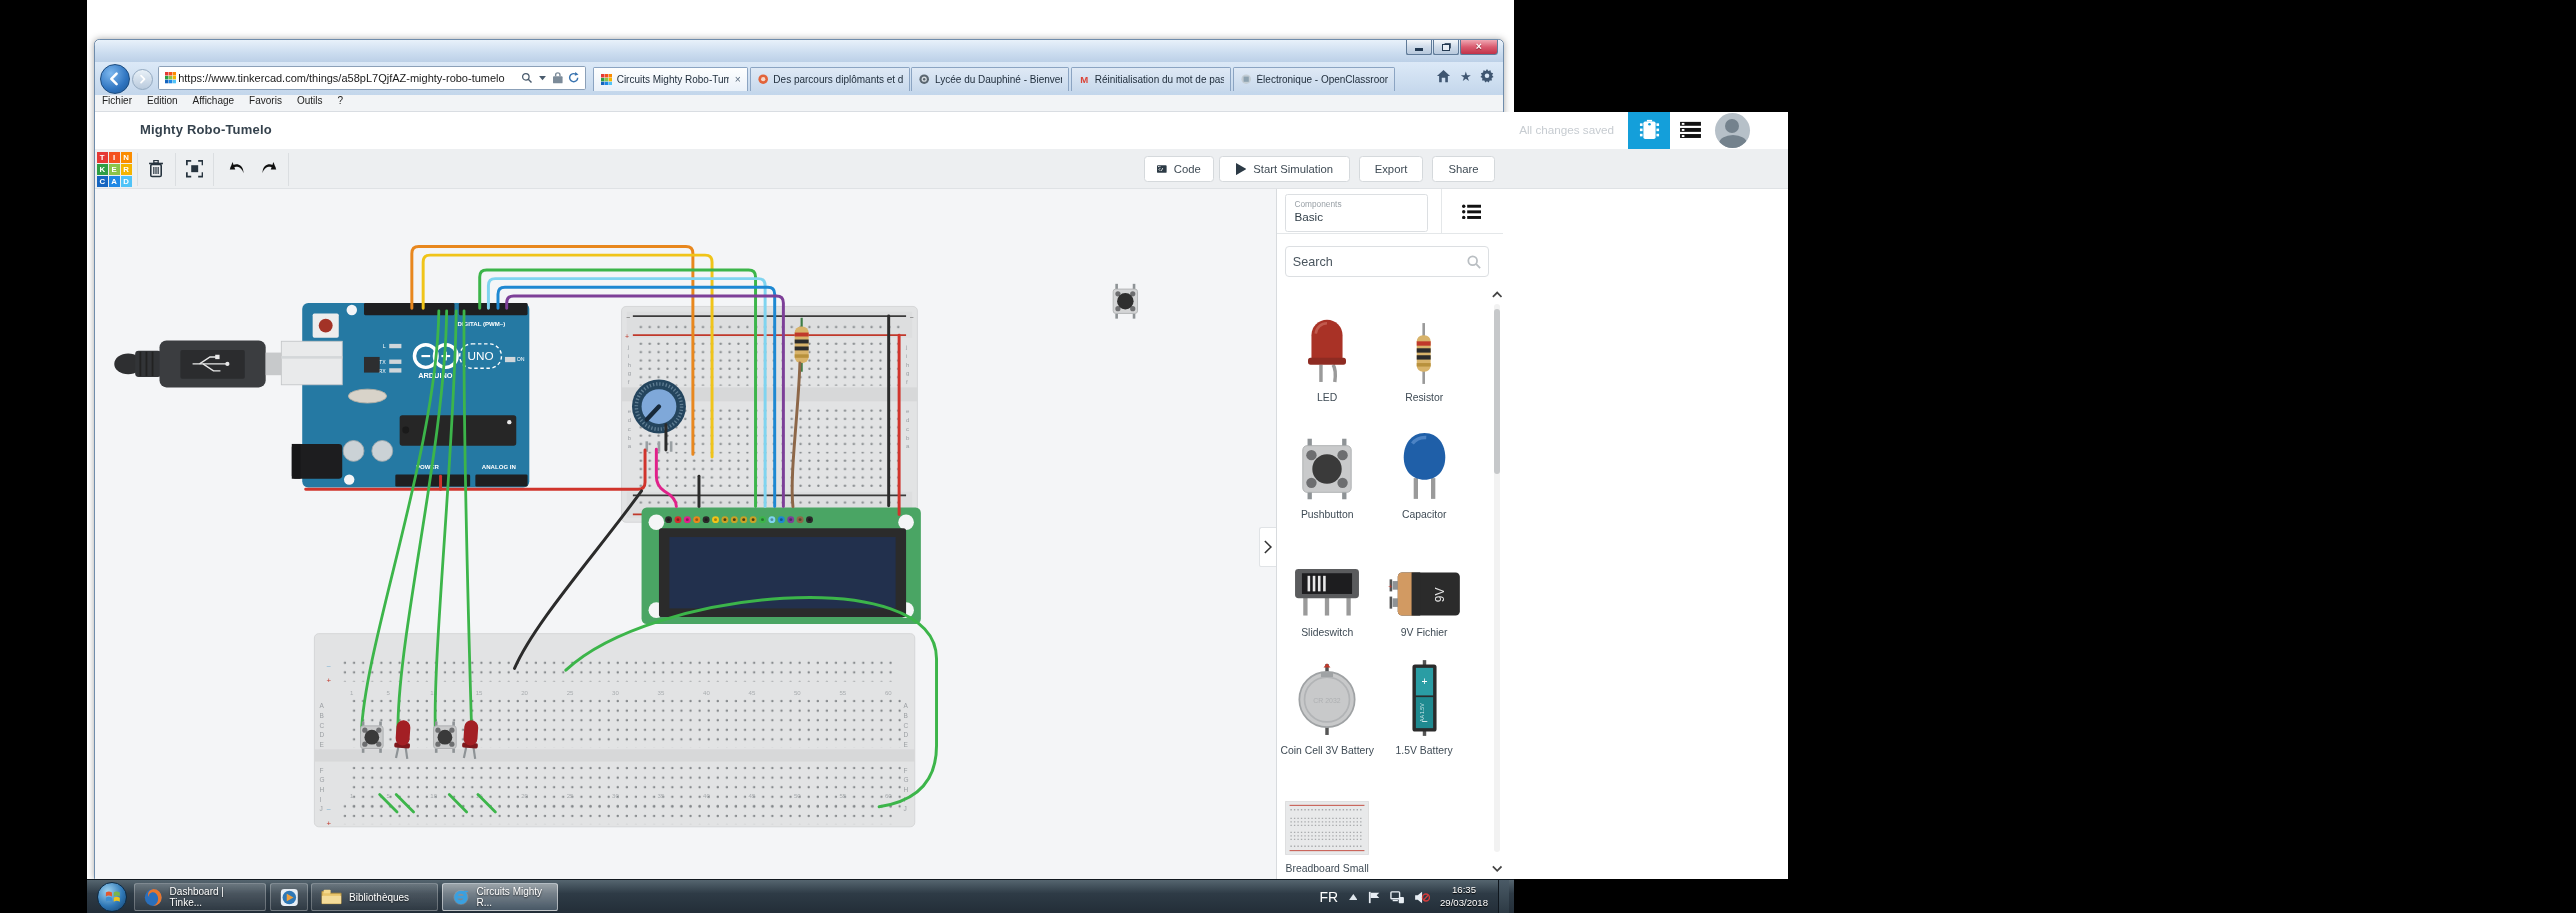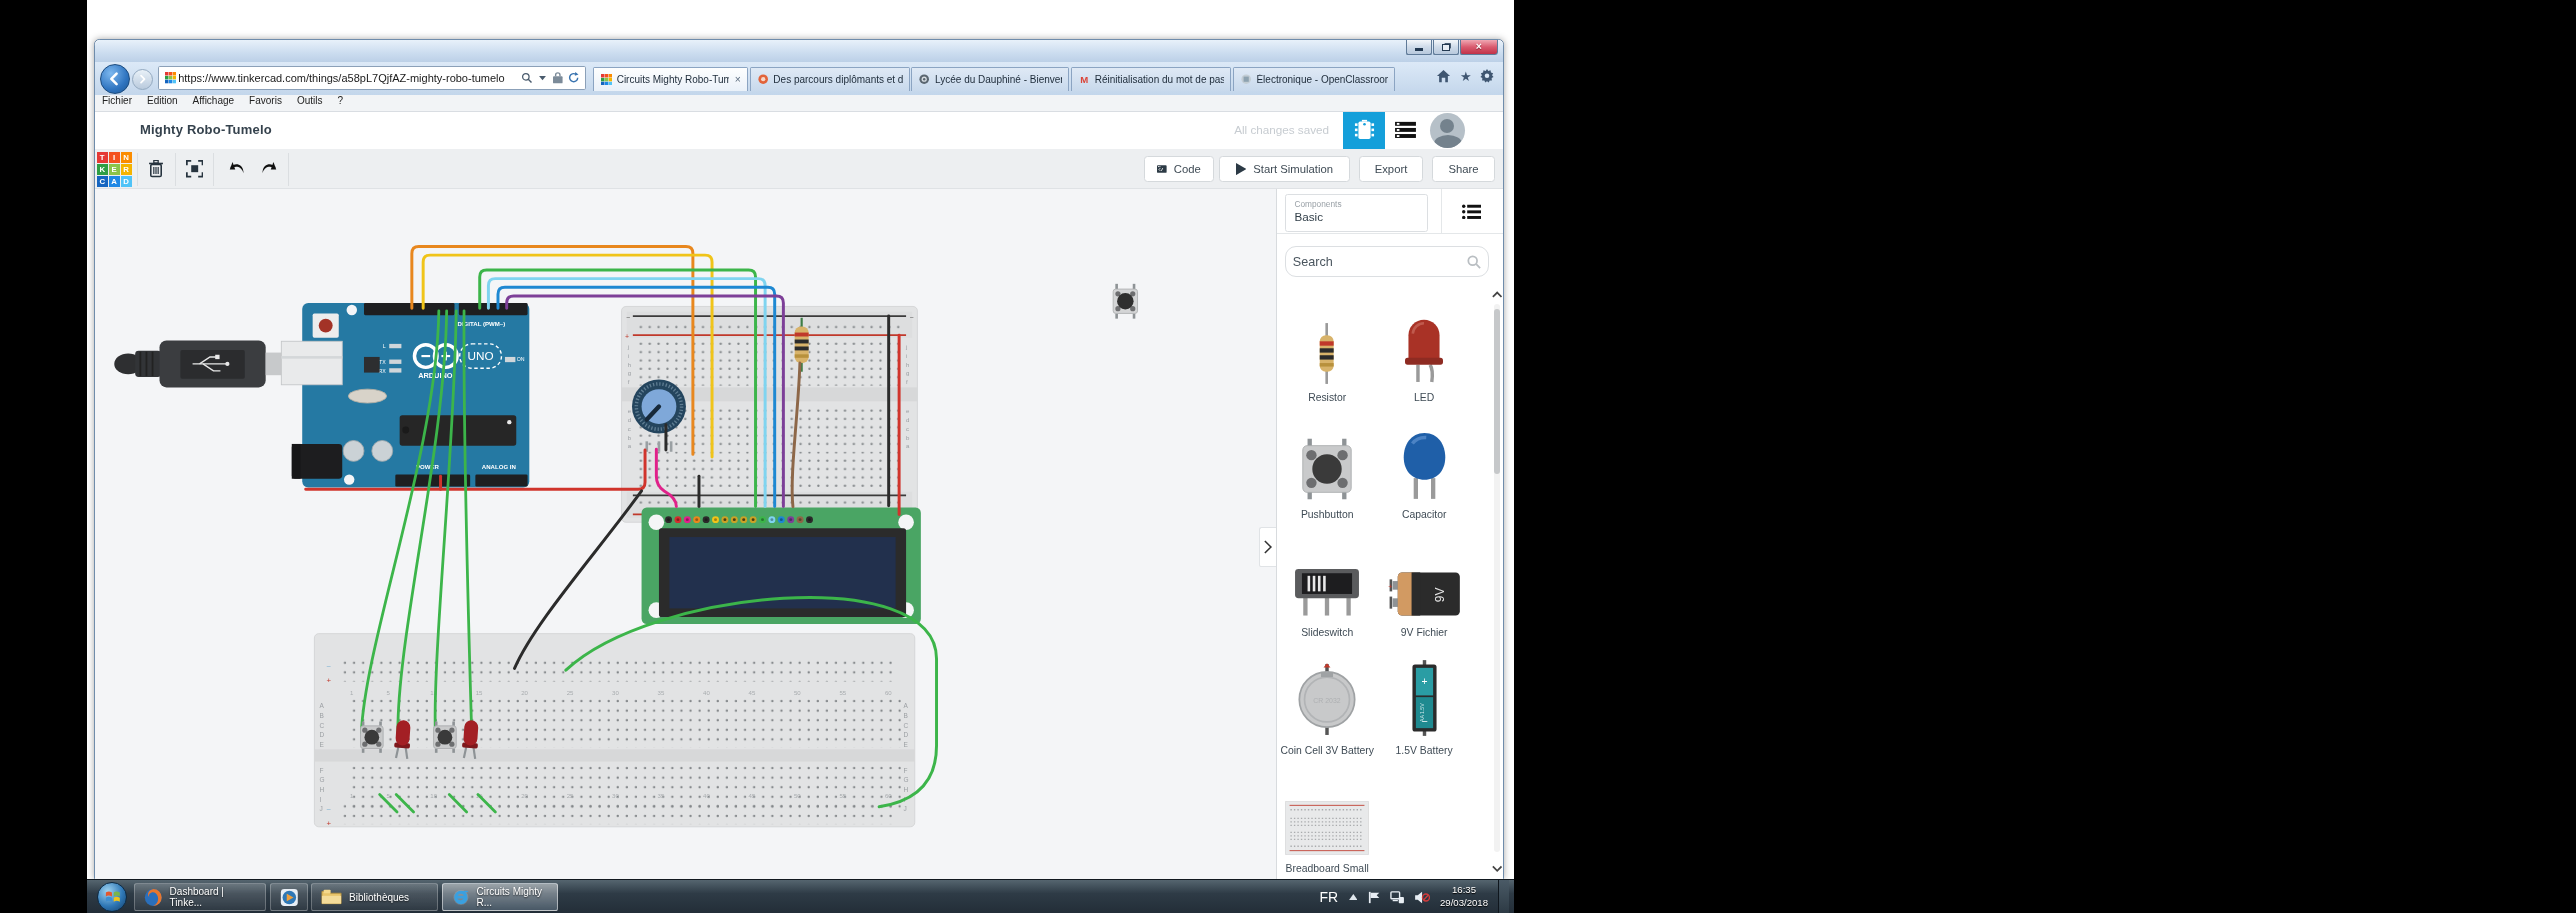--- a/index.html
+++ b/index.html
@@ -38,21 +38,21 @@
     font-size:10px; color:#1c2a38; margin-right:1.7px; white-space:nowrap; overflow:hidden; }
   .tab.active { background:linear-gradient(#fdfefe,#eaf1f9); }
   .tab .fav { width:12.2px; height:12.2px; margin-right:4.4px; flex:none; display:flex; align-items:center; justify-content:center; }
   .tab .cl { margin-left:6.1px; color:#5a6b7d; font-size:10.4px; }
   .navicons { position:absolute; right:8.7px; top:7px; display:flex; gap:8.7px; color:#3f5671; }
   
   #menubar { position:absolute; left:0; top:55px; width:100%; height:17.4px; background:#f2f4f6;
     border-bottom:0.9px solid #d9dde2; display:flex; align-items:flex-start; padding-left:7px; }
   .menu-item { font-size:10px; color:#222; margin-right:15px; }
   
-  #app { position:absolute; left:0; top:72px; width:1408px; height:767px; background:#fff; overflow:hidden;padding-left:44px; }
+  #app { position:absolute; left:0; top:72px; width:1693px; height:767px; background:#fff; overflow:hidden;padding-left:44px; }
   #tkheader { position:absolute; left:0; top:0; width:100%; height:37px; background:#fff; }
   #tktitle { position:absolute; left:45px; top:10.4px; font-size:13px; color:#35424d; font-weight:bold; letter-spacing:0.2px; }
   #savestate { position:absolute; right:174px; top:11.3px; font-size:11.7px; color:#c7ccd1; }
   #chipbtn { position:absolute; right:118px; top:0; width:42px; height:37px; background:#149fda;
     display:flex; align-items:center; justify-content:center; }
   #listbtn { position:absolute; right:84px; top:5.2px; width:28px; height:26px; display:flex; align-items:center; justify-content:center; }
   #avatar { position:absolute; right:38px; top:0.9px; width:35px; height:35px; border-radius:50%;
     background:#b6c0c8; overflow:hidden; }
   #avatar .head { position:absolute; left:10.4px; top:6.1px; width:14px; height:14px; border-radius:50%; background:#74828d; }
   #avatar .body { position:absolute; left:3.5px; top:22px; width:28px; height:17.4px; border-radius:50% 50% 0 0; background:#74828d; }
@@ -70,21 +70,21 @@
   #collapse { position:absolute; left:1164px; top:338px; width:17.4px; height:40px; background:#fff;
     border:0.9px solid #e0e3e6; border-right:none; border-radius:2.6px 0 0 2.6px;
     display:flex; align-items:center; justify-content:center; color:#444; }
   #panel { position:absolute; right:0; top:0; width:227px; height:690px; background:#fff; border-left:0.9px solid #d8dbde; }
   #panelhead { position:absolute; left:0; top:0; width:100%; height:45px; border-bottom:0.9px solid #e4e7e9; }
   #catbox { position:absolute; left:7.8px; top:5.2px; width:143px; height:38px; border:0.9px solid #dcdfe2; border-radius:2.6px; padding:3.5px 8.7px; }
   #catbox .lab { font-size:8.3px; color:#9aa1a7; }
   #catbox .val { font-size:11.7px; color:#33404a; margin-top:0.9px; }
   #panelhead .vsep { position:absolute; left:164px; top:0; width:0.9px; height:45px; background:#e4e7e9; }
   #viewtoggle { position:absolute; right:19px; top:10.4px; width:24.4px; height:24.4px; display:flex; align-items:center; justify-content:center; }
-  #searchwrap { position:absolute; left:7.8px; top:57px; width:204px; height:31px; border:0.9px solid #dcdfe2; border-radius:11px;
+  #searchwrap { position:absolute; left:7.8px; top:57px; width:204px; height:31px; border:0.9px solid #dcdfe2; border-radius:4px;
     display:flex; align-items:center; padding:0 7px; }
   #searchwrap input { border:none; outline:none; flex:1; font-size:12.6px; color:#333; font-family:"Liberation Sans",sans-serif; background:transparent; }
   #searchwrap input::placeholder { color:#4a555e; opacity:1; }
   #items { position:absolute; left:1.7px; top:101px; width:198px; bottom:0; display:flex; flex-wrap:wrap; overflow:hidden; }
   .pitem { width:97px; height:117px; display:flex; flex-direction:column; align-items:center; justify-content:flex-end; padding-bottom:3.5px; }
   .pitem .img { height:80px; display:flex; align-items:flex-end; justify-content:center; }
   .pitem .plabel { font-size:10.4px; color:#3f4b55; text-align:center; line-height:1.25; margin-top:7px; }
   
   #pscroll { position:absolute; right:1.7px; top:101px; width:9.6px; height:583px; }
   #pscroll .track { position:absolute; left:2.6px; top:14px; width:6.1px; height:548px; background:#f2f2f2; border-radius:3.5px; }
@@ -707,42 +707,42 @@
             <input type="text" placeholder="Search" style="">
             <svg width="14" height="14" viewBox="0 0 16 16">
                 <circle cx="6.5" cy="6.5" r="5" fill="none" stroke="#b9bec2" stroke-width="2"></circle>
                 <line x1="10.5" y1="10.5" x2="15" y2="15" stroke="#b9bec2" stroke-width="2"></line>
               </svg>
           </div>
 
           <div id="items">
             <div class="pitem">
               <div class="img">
+                  <svg width="38" height="68" viewBox="0 0 44 78">
+                <line x1="15" y1="56" x2="15" y2="76" stroke="#9a9a9a" stroke-width="4"></line>
+                <path d="M29 56 Q33 62 31 76" stroke="#9a9a9a" stroke-width="4" fill="none"></path>
+                <path d="M4 22 A18 18 0 0 1 40 22 L40 50 L4 50 Z" fill="#a93226"></path>
+                <rect x="0" y="48" width="44" height="8" rx="3" fill="#8e2b22"></rect>
+                <path d="M9 20 A13 13 0 0 1 22 8" stroke="#c05a4d" stroke-width="3" fill="none"></path>
+              </svg>
+                </div>
+              <div class="plabel">LED</div>
+            </div>
+            <div class="pitem">
+              <div class="img">
                   <svg width="17.4" height="61" viewBox="0 0 20 70">
                 <line x1="10" y1="0" x2="10" y2="70" stroke="#9a9a9a" stroke-width="3"></line>
                 <rect x="2" y="14" width="16" height="42" rx="7" fill="#d8b36a"></rect>
                 <rect x="2" y="21" width="16" height="5" fill="#c0392b"></rect>
                     <rect x="2" y="29" width="16" height="5" fill="#2b2b2b"></rect>
                 <rect x="2" y="37" width="16" height="5" fill="#2b2b2b"></rect>
                     <rect x="2" y="46" width="16" height="4" fill="#b8913c"></rect>
               </svg>
                 </div>
               <div class="plabel">Resistor</div>
-            </div>
-            <div class="pitem">
-              <div class="img">
-                  <svg width="38" height="68" viewBox="0 0 44 78">
-                <line x1="15" y1="56" x2="15" y2="76" stroke="#9a9a9a" stroke-width="4"></line>
-                <path d="M29 56 Q33 62 31 76" stroke="#9a9a9a" stroke-width="4" fill="none"></path>
-                <path d="M4 22 A18 18 0 0 1 40 22 L40 50 L4 50 Z" fill="#a93226"></path>
-                <rect x="0" y="48" width="44" height="8" rx="3" fill="#8e2b22"></rect>
-                <path d="M9 20 A13 13 0 0 1 22 8" stroke="#c05a4d" stroke-width="3" fill="none"></path>
-              </svg>
-                </div>
-              <div class="plabel">LED</div>
             </div>
             <div class="pitem">
               <div class="img">
                   <svg width="52" height="64" viewBox="0 0 60 74">
                 <line x1="10" y1="2" x2="10" y2="12" stroke="#8e9396" stroke-width="5"></line>
                     <line x1="50" y1="2" x2="50" y2="12" stroke="#8e9396" stroke-width="5"></line>
                 <line x1="10" y1="62" x2="10" y2="72" stroke="#8e9396" stroke-width="5"></line>
                     <line x1="50" y1="62" x2="50" y2="72" stroke="#8e9396" stroke-width="5"></line>
                 <rect x="2" y="10" width="56" height="54" rx="5" fill="#c9cacb" stroke="#a9abad"></rect>
                 <circle cx="12" cy="21" r="6" fill="#6d6e70"></circle>

